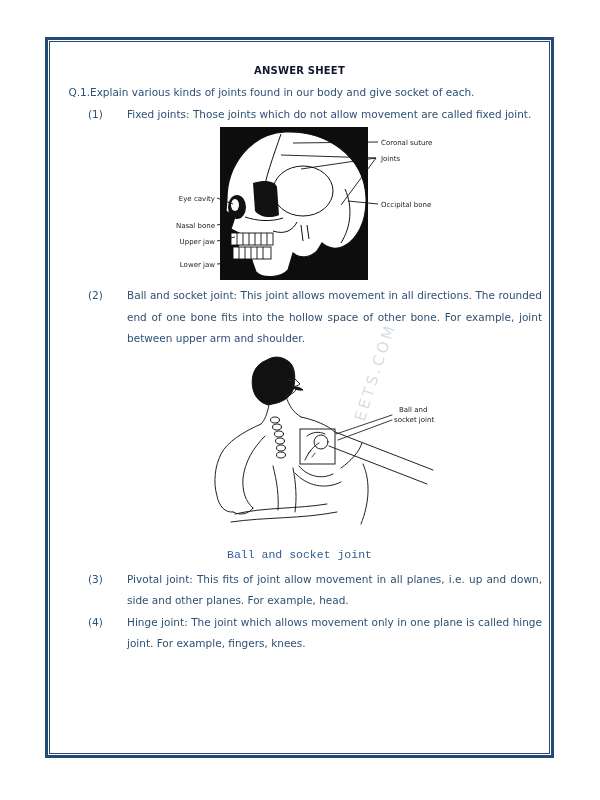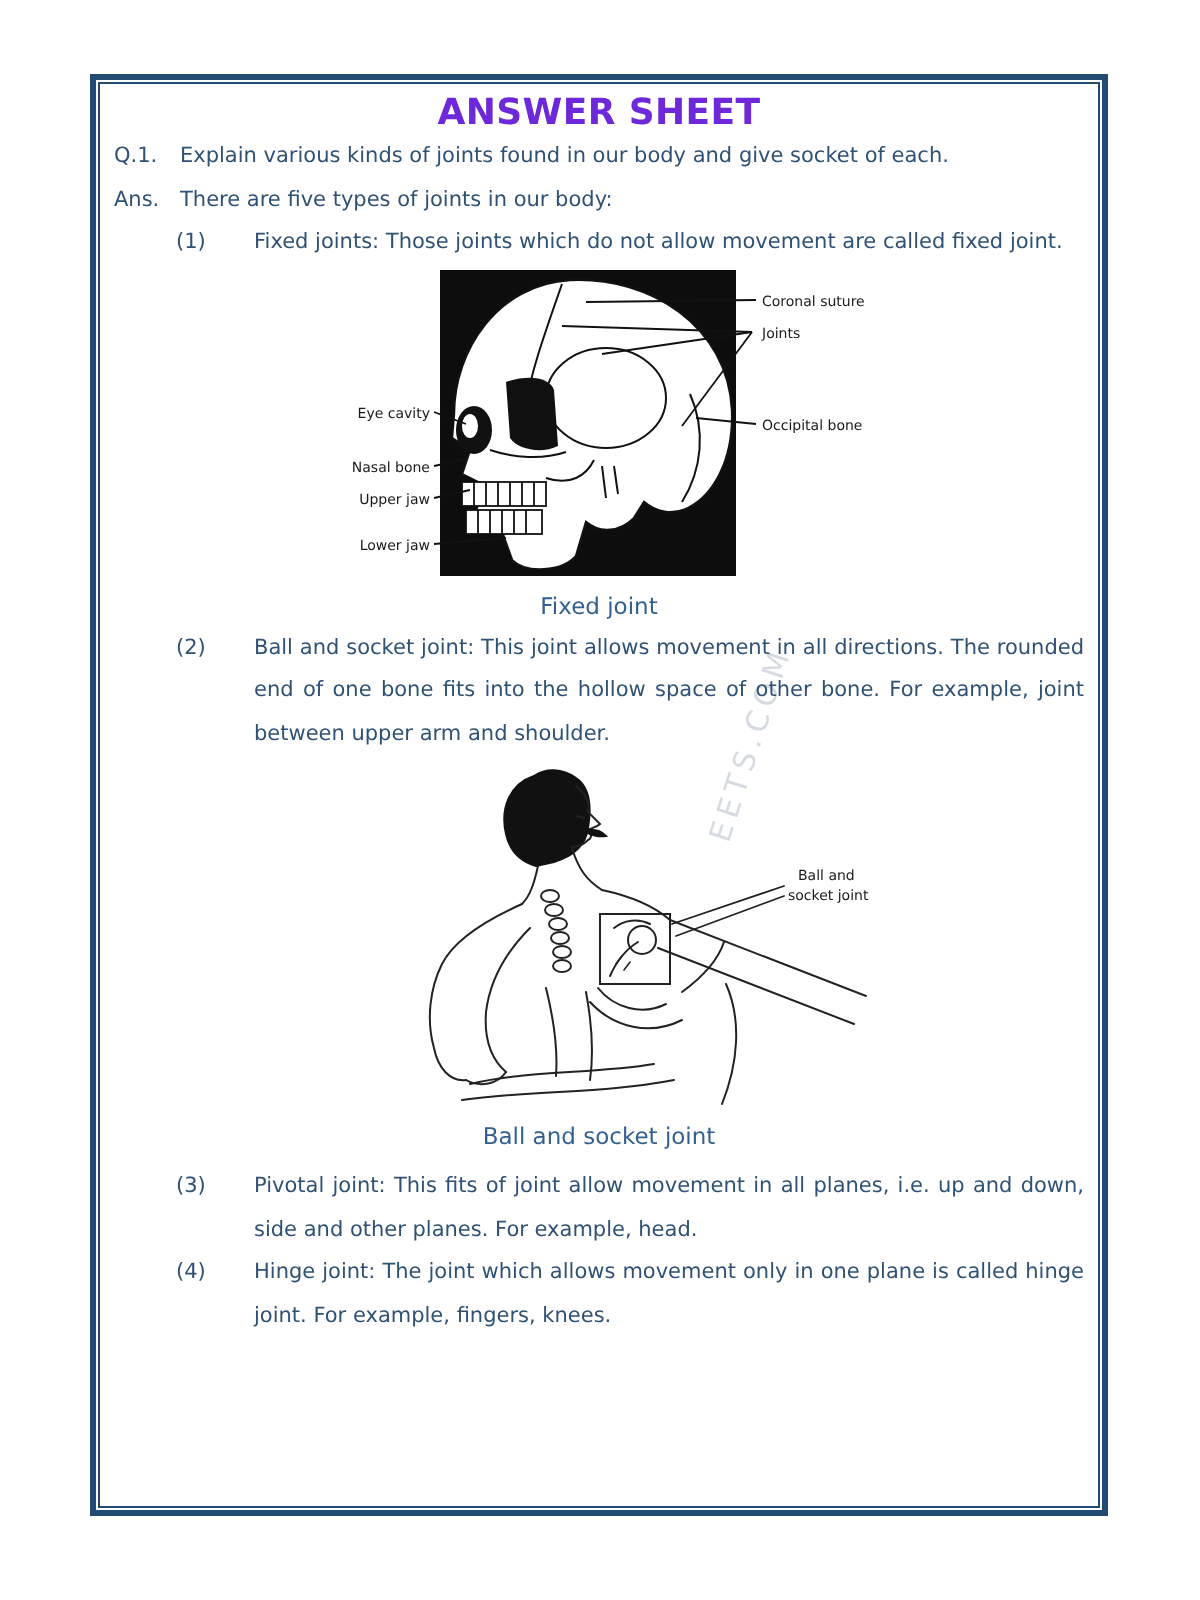--- a/index.html
+++ b/index.html
@@ -18,58 +18,54 @@
     overflow:hidden;
   }
   .watermark{
     position:absolute;left:230px;top:260px;width:230px;
     transform:rotate(-72deg);transform-origin:center;
     color:rgba(150,165,180,0.4);font-size:15px;letter-spacing:3px;
     pointer-events:none;z-index:0;white-space:nowrap;
   }
   .content{position:relative;z-index:1;}
   .sheet-title{
-    text-align:center;font-weight:bold;font-size:18px;color:#6d28d9;
-    line-height:22px;margin-top:2px;letter-spacing:.2px;
+    text-align:center;font-weight:bold;font-size:10px;color:#0f172a;
+    line-height:22px;margin-top:16px;letter-spacing:.2px;
   }
   .qrow{display:flex;font-size:10.5px;line-height:21.5px;}
-  .qlabel{width:33px;flex:none;}
+  .qlabel{width:33px;flex:none;text-align:right;}
   .qtext{flex:1;}
   .item{display:flex;font-size:10.5px;line-height:21.5px;margin-left:31px;}
   .inum{width:39px;flex:none;}
   .itext{flex:1;text-align:justify;}
   .fig{display:block;}
   .fig1{margin:2px 0 0 96px;}
   .fig2{margin:6px 0 0 138px;}
   .caption{text-align:center;font-size:11.5px;line-height:21px;color:#33608f;}
-  .cap2{margin-top:2px;}
+  .cap2{margin-top:16px;font-family:Liberation Mono, monospace;}
   .item3{margin-top:4px;}
   svg text{font-family:"DejaVu Sans", sans-serif;font-size:7px;fill:#1a1a1a;}
 </style>
 </head>
 <body>
 
 <div class="frame">
   <div class="frame-inner">
 
     <div class="watermark">EETS.COM</div>
 
     <div class="content">
 
       <div class="sheet-title">ANSWER SHEET</div>
 
       <div class="qrow">
         <span class="qlabel">Q.1.</span>
         <span class="qtext">Explain various kinds of joints found in our body and give socket of each.</span>
       </div>
 
-      <div class="qrow">
-        <span class="qlabel">Ans.</span>
-        <span class="qtext">There are five types of joints in our body:</span>
-      </div>
 
       <div class="item">
         <span class="inum">(1)</span>
         <span class="itext">Fixed joints: Those joints which do not allow movement are called fixed joint.</span>
       </div>
 
       <svg class="fig fig1" width="320" height="158" viewBox="0 0 320 158">
         <rect x="67" y="0" width="148" height="153" fill="#0d0d0d"></rect>
 
         <path d="M 74,72 C 74,40 96,7 132,5 C 172,3 211,28 213,70 C 214,96 203,113 191,119
@@ -114,21 +110,20 @@
 
         <text x="228" y="18">Coronal suture</text>
         <text x="228" y="34">Joints</text>
         <text x="228" y="80">Occipital bone</text>
         <text x="62" y="74" text-anchor="end">Eye cavity</text>
         <text x="62" y="101" text-anchor="end">Nasal bone</text>
         <text x="62" y="117" text-anchor="end">Upper jaw</text>
         <text x="62" y="140" text-anchor="end">Lower jaw</text>
       </svg>
 
-      <div class="caption">Fixed joint</div>
 
       <div class="item">
         <span class="inum">(2)</span>
         <span class="itext">Ball and socket joint: This joint allows movement in all directions. The rounded end of one bone fits into the hollow space of other bone. For example, joint between upper arm and shoulder.</span>
       </div>
 
       <svg class="fig fig2" width="245" height="172" viewBox="0 0 245 172">
         <g fill="none" stroke="#222" stroke-width="1" stroke-linecap="round">
 
           <path d="M 72,4 C 60,8 55,20 58,33 C 60,42 66,47 73,49 L 82,47 C 92,44 98,38 99,30

